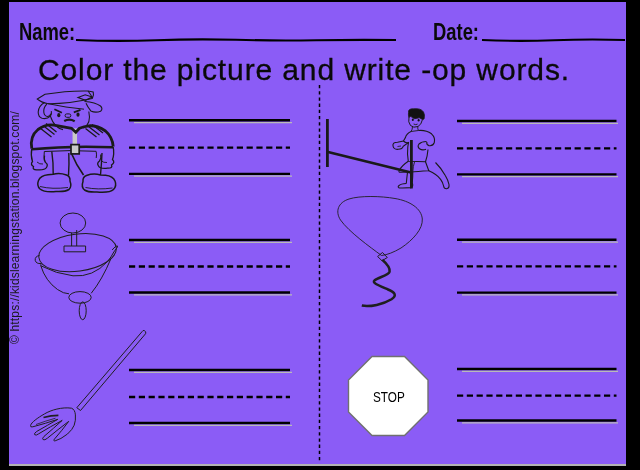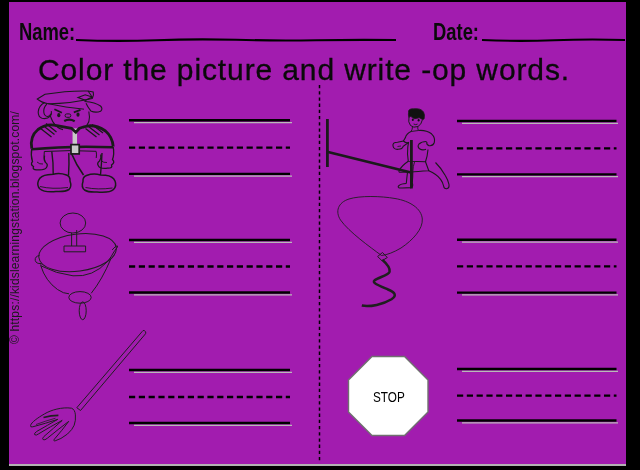--- a/index.html
+++ b/index.html
@@ -1,15 +1,15 @@
 <!DOCTYPE html>
 <html><head><meta charset="utf-8">
 <style>
 html,body{margin:0;padding:0;background:#fff}
-#page{position:relative;width:640px;height:470px;background:#a21caf;font-family:"Liberation Sans",sans-serif;overflow:hidden}
+#page{position:relative;width:640px;height:470px;background:#8b5cf6;font-family:"Liberation Sans",sans-serif;overflow:hidden}
 .abs{position:absolute}
 text{font-family:"Liberation Sans",sans-serif}
 </style></head>
 <body>
 <div id="page">
 
 <div class="abs" style="left:0;top:0;width:9px;height:470px;background:#000"></div>
 
 <div class="abs" style="left:0;top:0;width:640px;height:2px;background:#000"></div>
 

